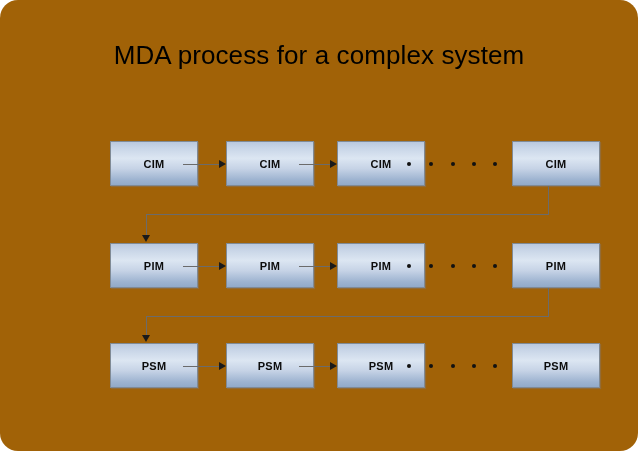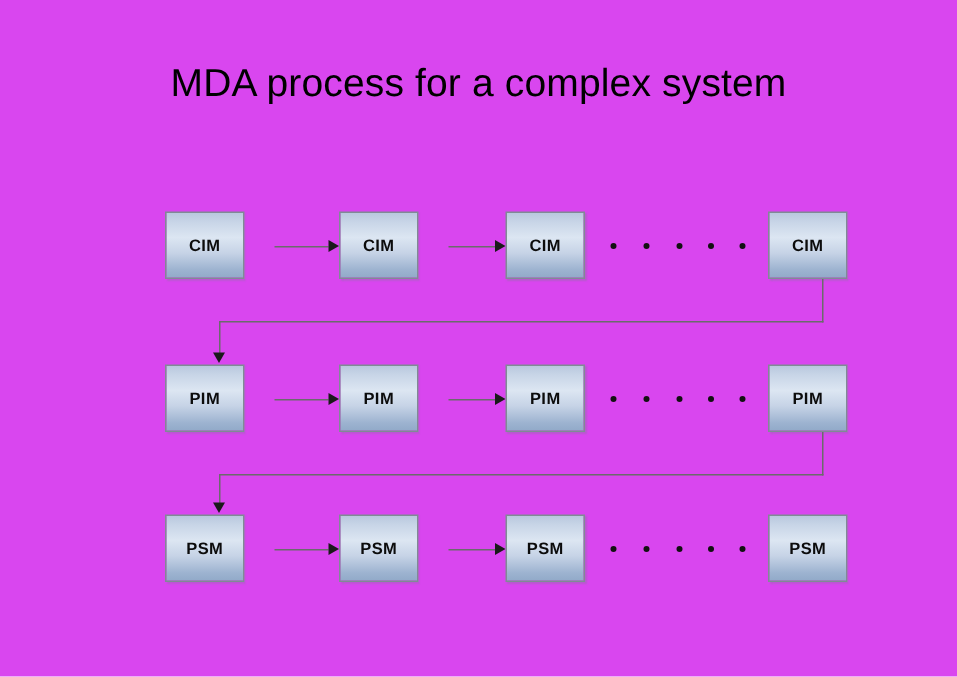--- a/index.html
+++ b/index.html
@@ -7,38 +7,39 @@
     padding: 0;
     background: #ffffff;
   }
   body {
     font-family: "Liberation Sans", sans-serif;
   }
   #slide {
     position: relative;
     width: 638px;
     height: 451px;
-    background: #d946ef;
+    background: #a16207;
     overflow: hidden;
+    border-radius: 18px;
   }
   #slide-title {
     position: absolute;
     left: 0;
     top: 40px;
     width: 638px;
     text-align: center;
     font-size: 26px;
     font-weight: 400;
     color: #000000;
     letter-spacing: 0.1px;
     font-family: "Liberation Sans", sans-serif;
   }
   .node-box {
     position: absolute;
-    width: 53px;
+    width: 88px;
     height: 45px;
     box-sizing: border-box;
     border: 1px solid #808a95;
     background: linear-gradient(to bottom,
         #b9c8de 0%,
         #c8d5e7 14%,
         #dce6f2 38%,
         #c6d3e6 62%,
         #9db3d0 88%,
         #92aac9 100%);

